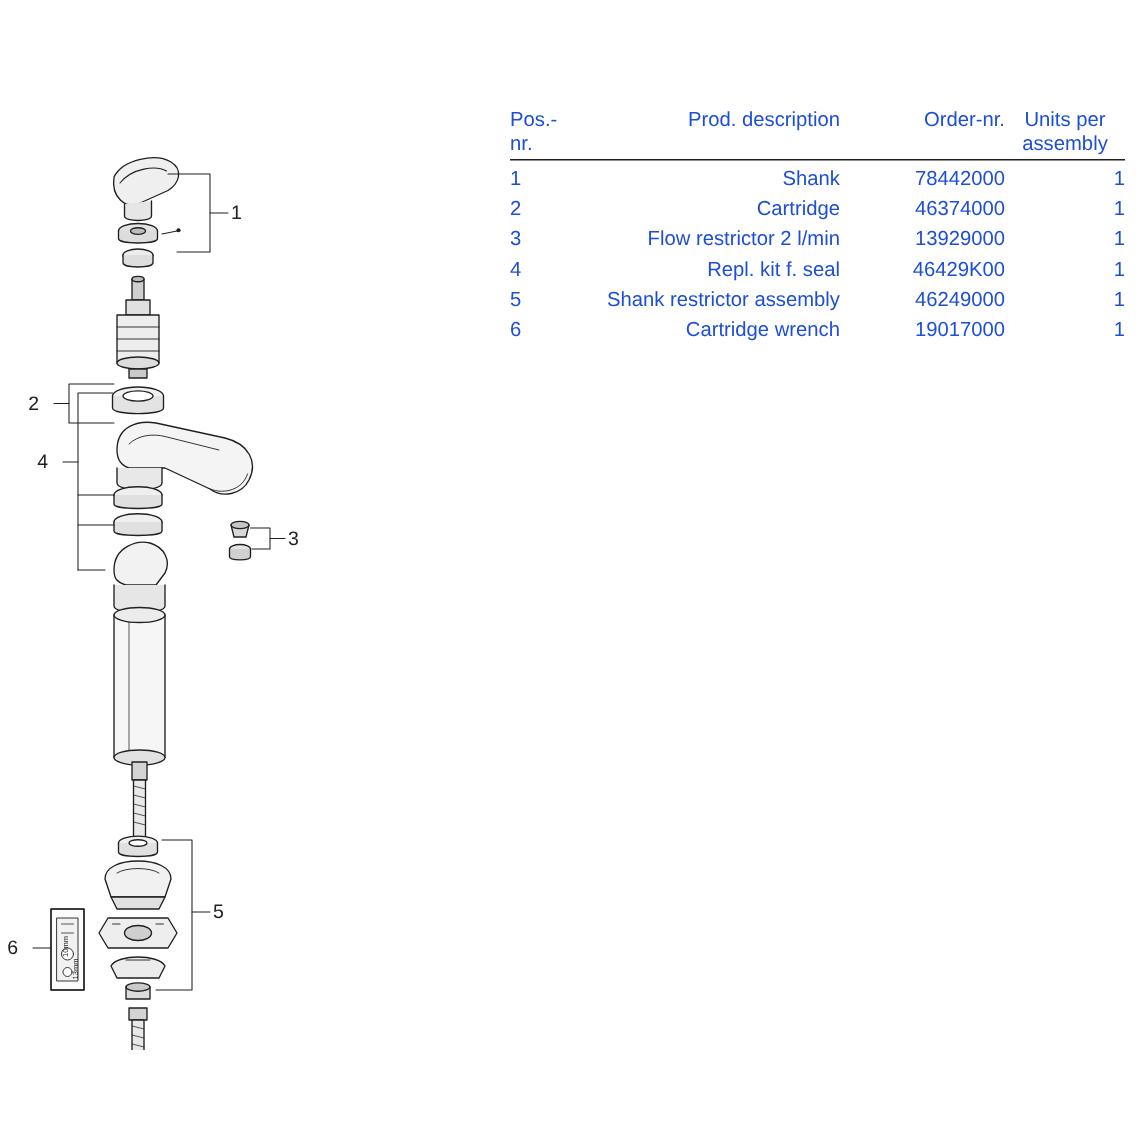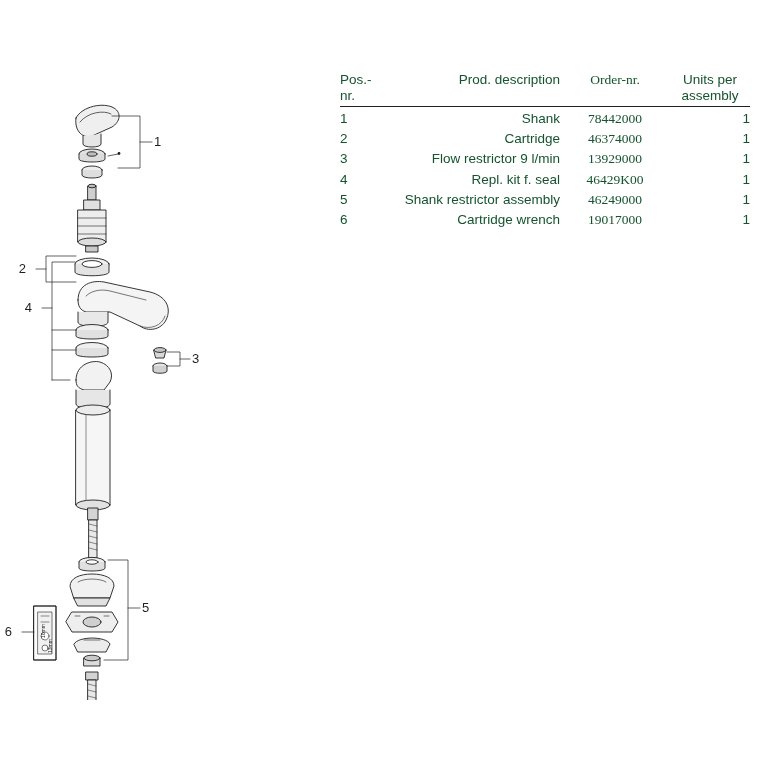--- a/index.html
+++ b/index.html
@@ -25,36 +25,36 @@
   #parts-table {
     position: absolute;
     left: 340px;
     top: 72px;
     width: 410px;
   }
   table.parts {
     border-collapse: collapse;
     width: 100%;
     font-size: 13.5px;
-    color: #14532d;
+    color: #1d4ed8;
   }
   table.parts th {
     font-weight: normal;
     vertical-align: top;
     padding: 0 0 6px 0;
     line-height: 1.15;
   }
   table.parts td {
     vertical-align: middle;
     padding: 2px 0;
     line-height: 1.2;
   }
   th.c-pos, td.c-pos { width: 52px; text-align: left; }
   th.c-desc, td.c-desc { width: 168px; text-align: right; }
-  th.c-order, td.c-order { width: 110px; text-align: center; font-family: Liberation Serif, serif; }
+  th.c-order, td.c-order { width: 110px; text-align: right; }
   th.c-units, td.c-units { width: 80px; text-align: right; }
   th.c-units { text-align: center; }
   .hdr-rule {
     position: absolute;
     left: 340px;
     top: 106px;
     width: 410px;
     height: 1px;
     background: #231f20;
   }
@@ -109,21 +109,21 @@
           <td class="c-units">1</td>
         </tr>
         <tr>
           <td class="c-pos">2</td>
           <td class="c-desc">Cartridge</td>
           <td class="c-order">46374000</td>
           <td class="c-units">1</td>
         </tr>
         <tr>
           <td class="c-pos">3</td>
-          <td class="c-desc">Flow restrictor 9 l/min</td>
+          <td class="c-desc">Flow restrictor 2 l/min</td>
           <td class="c-order">13929000</td>
           <td class="c-units">1</td>
         </tr>
         <tr>
           <td class="c-pos">4</td>
           <td class="c-desc">Repl. kit f. seal</td>
           <td class="c-order">46429K00</td>
           <td class="c-units">1</td>
         </tr>
         <tr>

